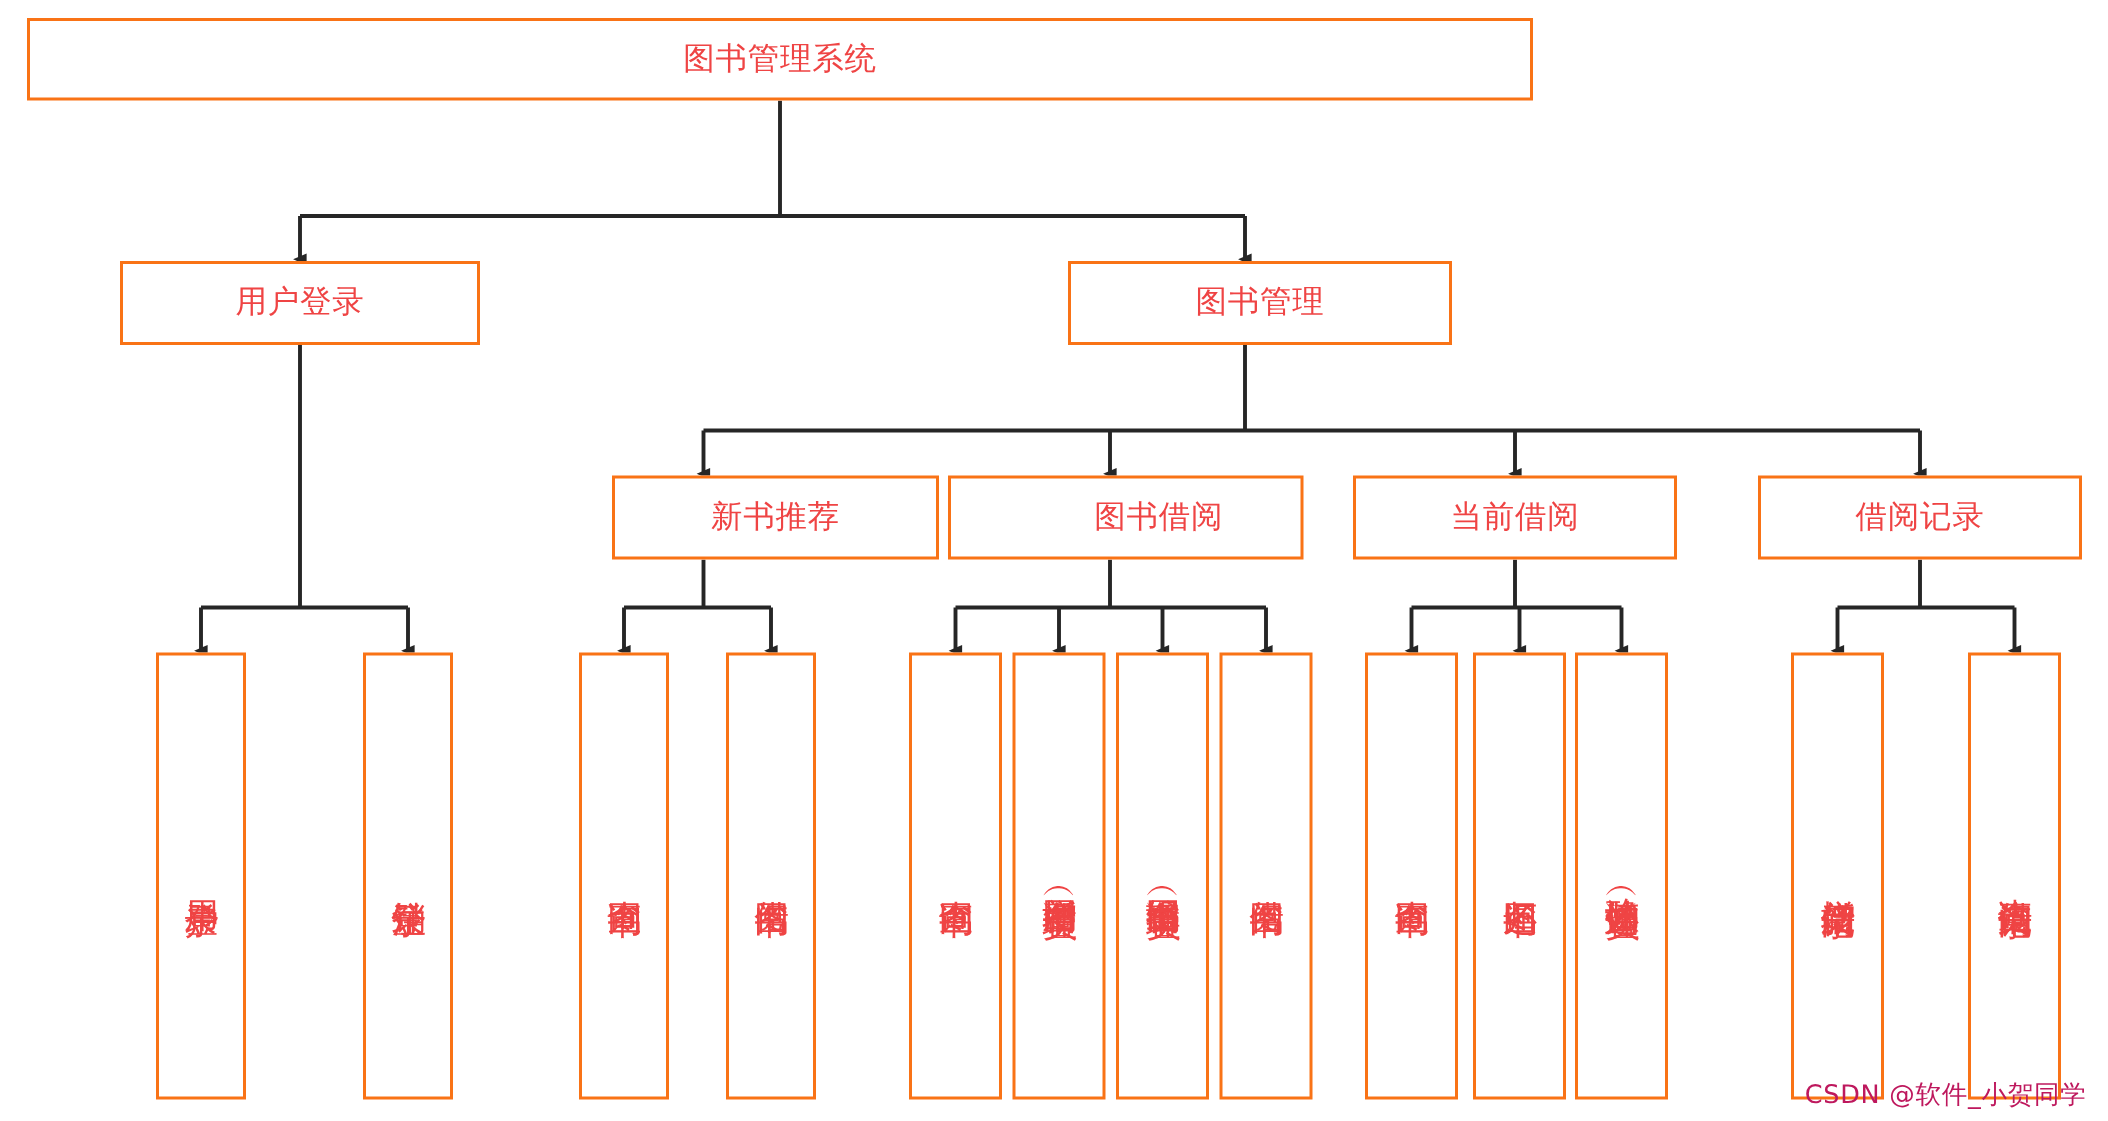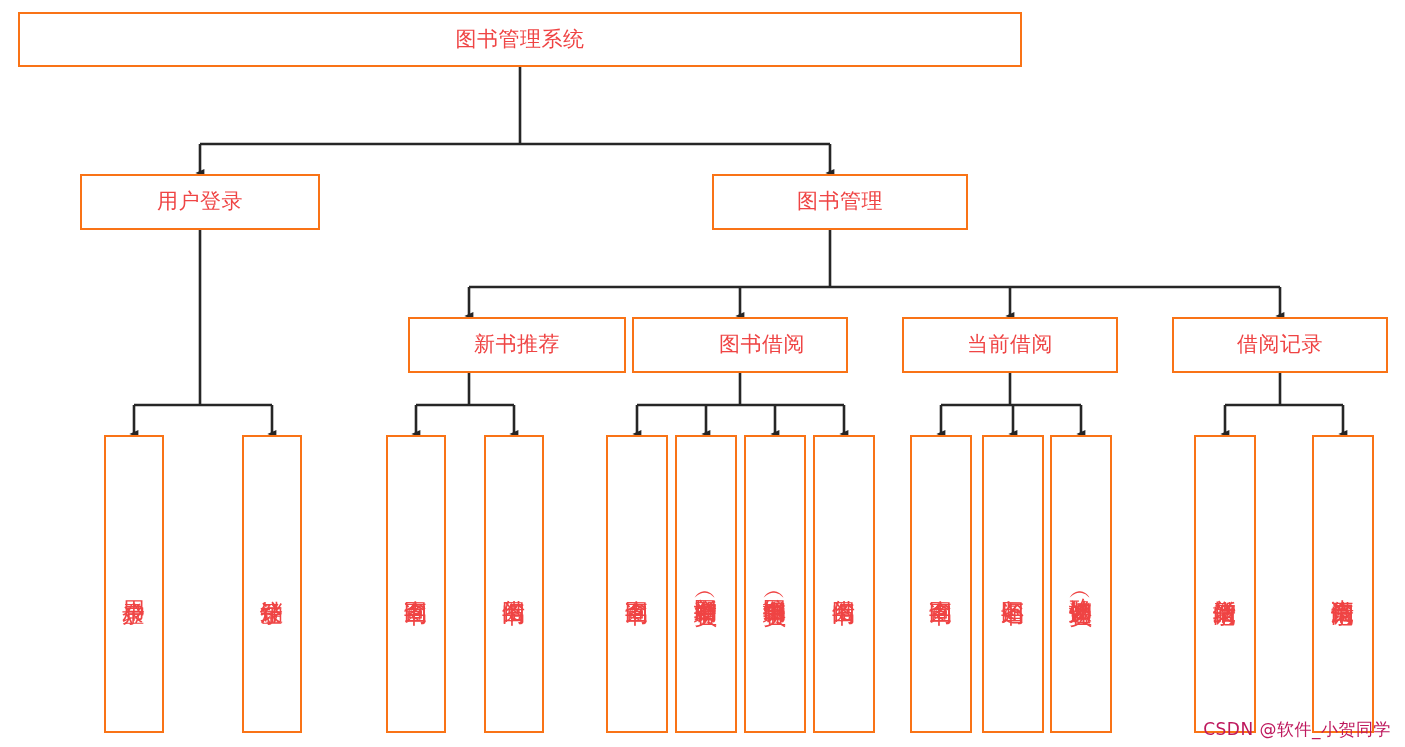--- a/index.html
+++ b/index.html
@@ -130,21 +130,21 @@
   <div class="node h" style="left: 80px; top: 174px; width: 240px; height: 56px;">
     <span class="lbl">用户登录</span>
   </div>
   <div class="node h" style="left: 712px; top: 174px; width: 256px; height: 56px;">
     <span class="lbl">图书管理</span>
   </div>
 
   <div class="node h" style="left: 360px; top: 317px; width: 218px; height: 56px; margin-left: 48px;">
     <span class="lbl">新书推荐</span>
   </div>
-  <div class="node h" style="left: 632px; top: 317px; width: 216px; height: 56px; padding-left: 44px;">
+  <div class="node h" style="left: 632px; top: 317px; width: 237px; height: 56px; padding-left: 44px;">
     <span class="lbl">图书借阅</span>
   </div>
   <div class="node h" style="left: 1172px; top: 317px; width: 216px; height: 56px;">
     <span class="lbl">借阅记录</span>
   </div>
   <div class="node h" style="left: 902px; top: 317px; width: 216px; height: 56px;">
     <span class="lbl">当前借阅</span>
   </div>
 
   <div class="node v" style="left: 104px; top: 435px; width: 60px; height: 298px;">

